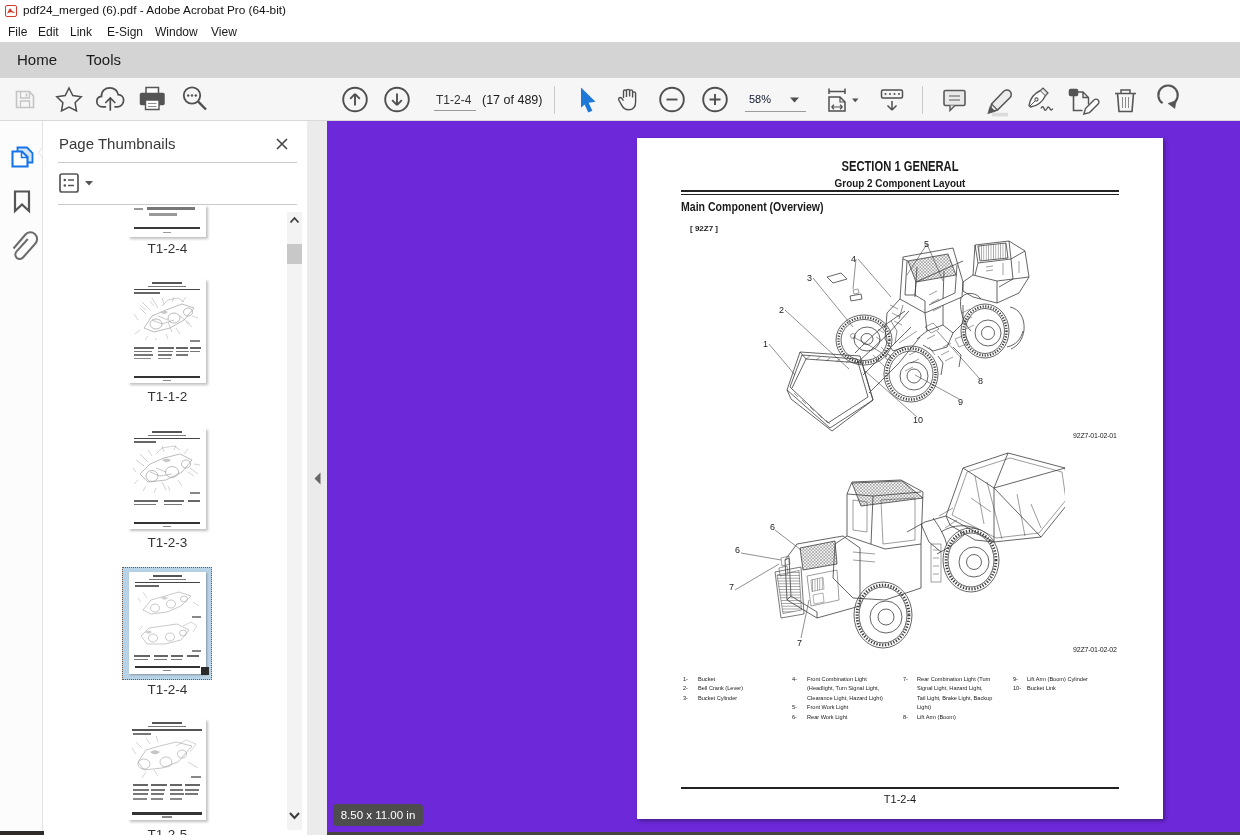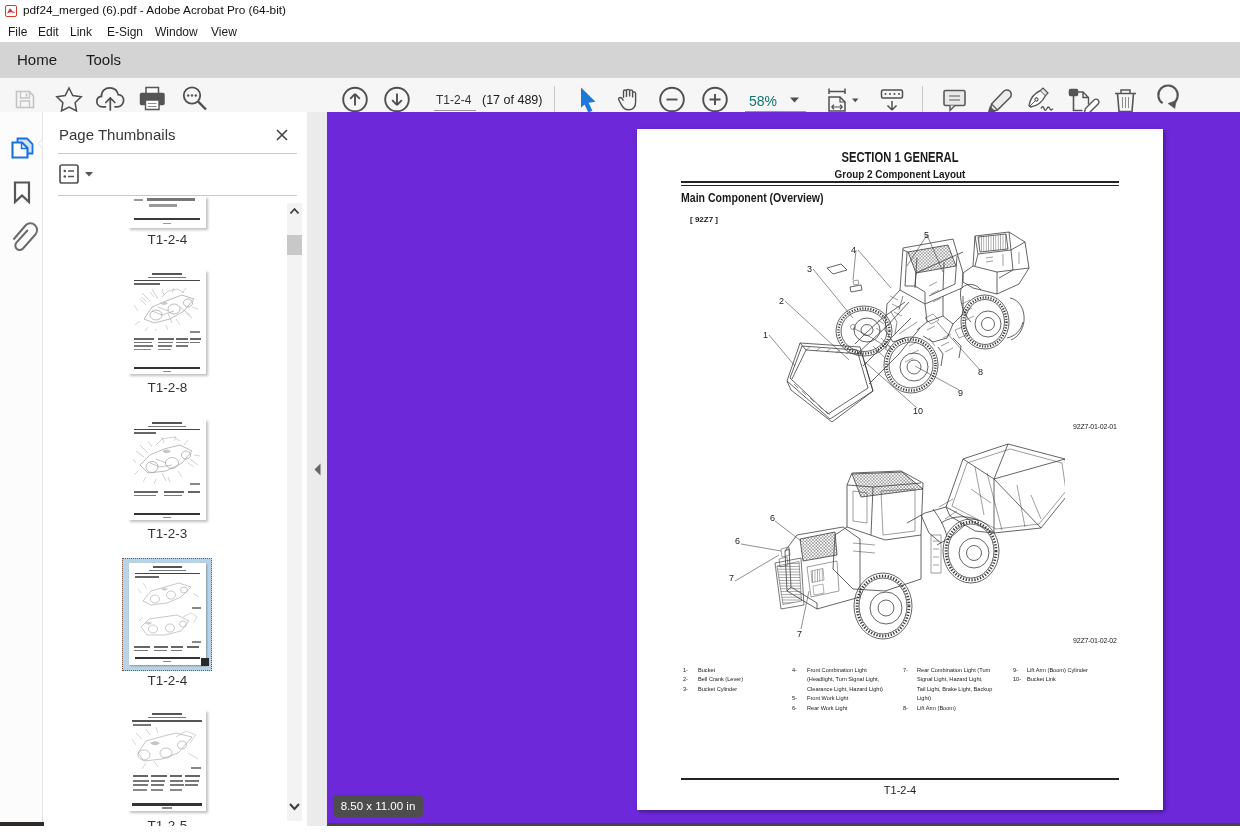--- a/index.html
+++ b/index.html
@@ -144,24 +144,24 @@
     </g>
 
     <g stroke="#555" stroke-width="2.1">
       <path d="M1162.6 25.2 A9.7 9.7 0 1 1 1172.8 25.6" fill="none"></path>
       <path d="M1176.3 22.6 L1174.8 30.6 L1168 25.4 Z" fill="#555" stroke-width="0.5"></path>
     </g>
   </svg>
   <span class="abs" style="left:436px;top:15px;font-size:12px;color:#333">T1-2-4</span>
   <div class="abs" style="left:434px;top:32px;width:42px;height:1px;background:#9a9a9a"></div>
   <span class="abs" style="left:482px;top:15px;font-size:12.5px;color:#1a1a1a">(17 of 489)</span>
-  <span class="abs" style="left:749px;top:15px;font-size:14px;color:#0f766e">58%</span>
+  <span class="abs" style="left:749px;top:15px;font-size:11px;color:#0f172a">58%</span>
 </div>
 
-<div class="abs" style="left:0;top:112px;width:1240px;height:714px;background:#fff">
+<div class="abs" style="left:0;top:121px;width:1240px;height:714px;background:#fff">
 
   <div class="abs" style="left:0;top:0;width:43px;height:714px;background:#fcfcfc;border-right:1px solid #e3e3e3"></div>
   <div class="abs" style="left:0;top:710px;width:45px;height:4px;background:#2f2b29"></div>
   <svg class="abs" style="left:0;top:0" width="43" height="260" viewBox="0 0 43 260" fill="none">
 
     <g stroke="#1473e6" stroke-width="2.1" fill="#fff">
       <path d="M17.5 26.5 H27 L32.5 32 V41.5 H17.5 Z" fill="#d6e4f7" stroke-width="1.8"></path>
       <path d="M12.5 30.5 H22 L27.5 36 V45.5 H12.5 Z"></path>
       <path d="M21.5 31 V36.5 H27" stroke-width="1.5" fill="none"></path>
     </g>
@@ -224,21 +224,21 @@
         <div class="abs" style="left:48px;top:71.5px;width:13px;height:1.5px;background:#777"></div>
         <div class="abs" style="left:62px;top:71.5px;width:10px;height:1.5px;background:#777"></div>
       <div class="abs" style="left:6px;top:75px;width:19px;height:1.5px;background:#777"></div>
         <div class="abs" style="left:30px;top:75px;width:14px;height:1.5px;background:#777"></div>
         <div class="abs" style="left:48px;top:75px;width:12px;height:1.5px;background:#777"></div>
       <div class="abs" style="left:6px;top:78.5px;width:17px;height:1.5px;background:#888"></div>
         <div class="abs" style="left:30px;top:78.5px;width:13px;height:1.5px;background:#888"></div>
       <div class="abs" style="left:6px;top:97px;width:66px;height:2px;background:#333"></div>
       <div class="abs" style="left:35px;top:100.5px;width:8px;height:1.5px;background:#888"></div>
     </div>
-    <div class="abs" style="left:0;top:268px;width:247px;text-align:center;font-size:13.5px;color:#333">T1-2-8</div>
+    <div class="abs" style="left:0;top:268px;width:247px;text-align:center;font-size:13.5px;color:#333">T1-1-2</div>
     <div class="abs" style="left:84px;top:307px;width:78px;height:101px;background:#fff;box-shadow:1.5px 1.5px 2.5px rgba(0,0,0,0.25)" id="th3">
       <div class="abs" style="left:24px;top:3px;width:30px;height:2px;background:#555"></div>
       <div class="abs" style="left:20px;top:6.5px;width:38px;height:1.5px;background:#777"></div>
       <div class="abs" style="left:6px;top:9.5px;width:66px;height:1.5px;background:#444"></div>
       <div class="abs" style="left:6px;top:12.5px;width:22px;height:2px;background:#666"></div>
       <svg class="abs" style="left:4px;top:16px" width="70" height="50" viewBox="0 0 70 50" fill="none" stroke="#9f9f9f" stroke-width="0.7">
         <path d="M8 30 L18 20 L32 14 L48 10 L60 16 M8 30 L16 38 L34 36 L50 28 L60 16"></path>
         <ellipse cx="20" cy="32" rx="6" ry="5.5"></ellipse>
           <ellipse cx="40" cy="28" rx="6.5" ry="5.5"></ellipse>
           <ellipse cx="54" cy="20" rx="4.5" ry="4"></ellipse>

